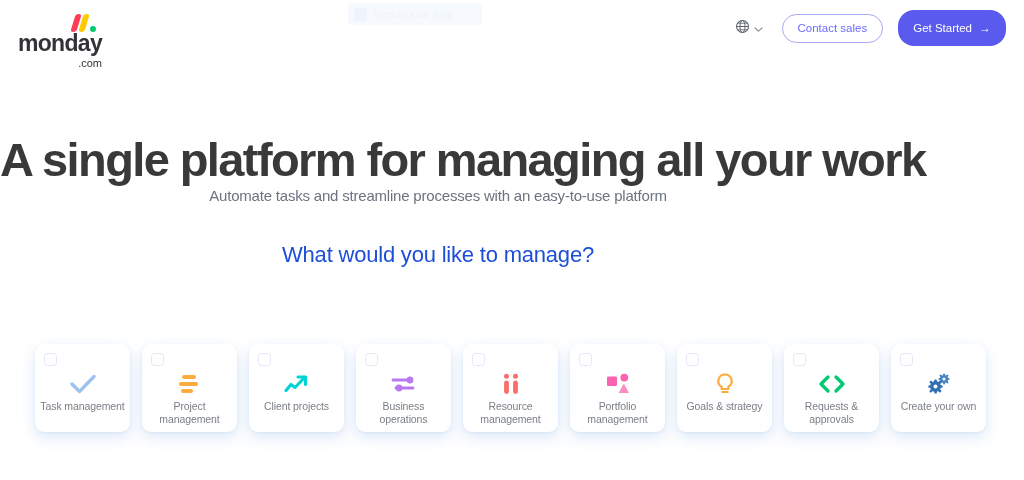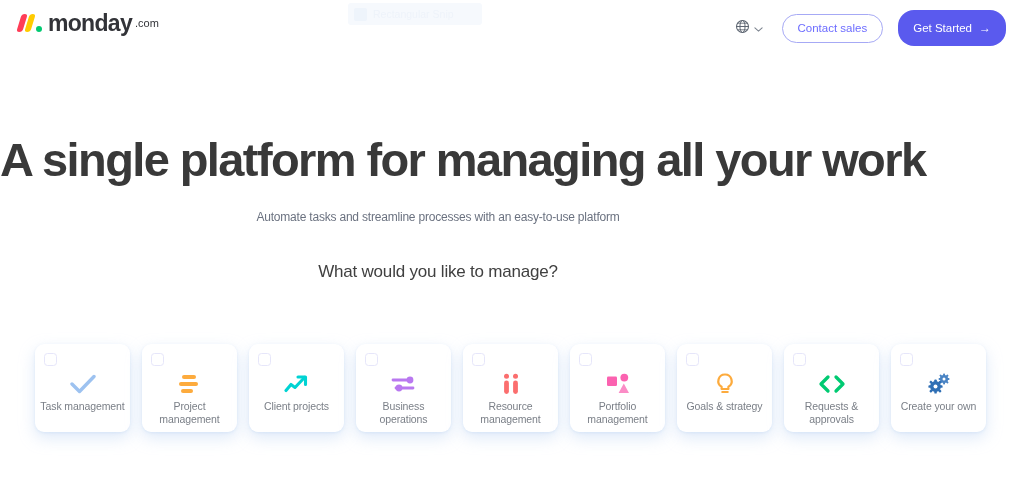--- a/index.html
+++ b/index.html
@@ -28,20 +28,21 @@
     background: #ffffff;
     z-index: 10;
   }
 
   .logo-wrap {
     position: absolute;
     left: 18px;
     top: 13px;
     display: flex;
     align-items: flex-end;
+    flex-direction: column;
   }
   .logo-mark {
     width: 26px;
     height: 20px;
     position: relative;
     margin-right: 4px;
   }
   .logo-mark .slash {
     position: absolute;
     width: 6px;
@@ -163,30 +164,29 @@
   }
   .hero-title {
     font-size: 47px;
     font-weight: bold;
     color: #393939;
     letter-spacing: -1.6px;
     line-height: 1.18;
     white-space: nowrap;
   }
   .hero-sub {
-    margin-top: 23px;
-    font-size: 12px;
+    font-size: 15px;
     color: #6b7280;
     font-weight: normal;
     letter-spacing: -0.2px;
   }
   .hero-question {
     margin-top: 38px;
-    font-size: 17px;
-    color: #404040;
+    font-size: 22px;
+    color: #1d4ed8;
     font-weight: normal;
     letter-spacing: -0.2px;
   }
 
   
   .cards {
     position: absolute;
     top: 344px;
     left: 35px;
     width: 954px;

